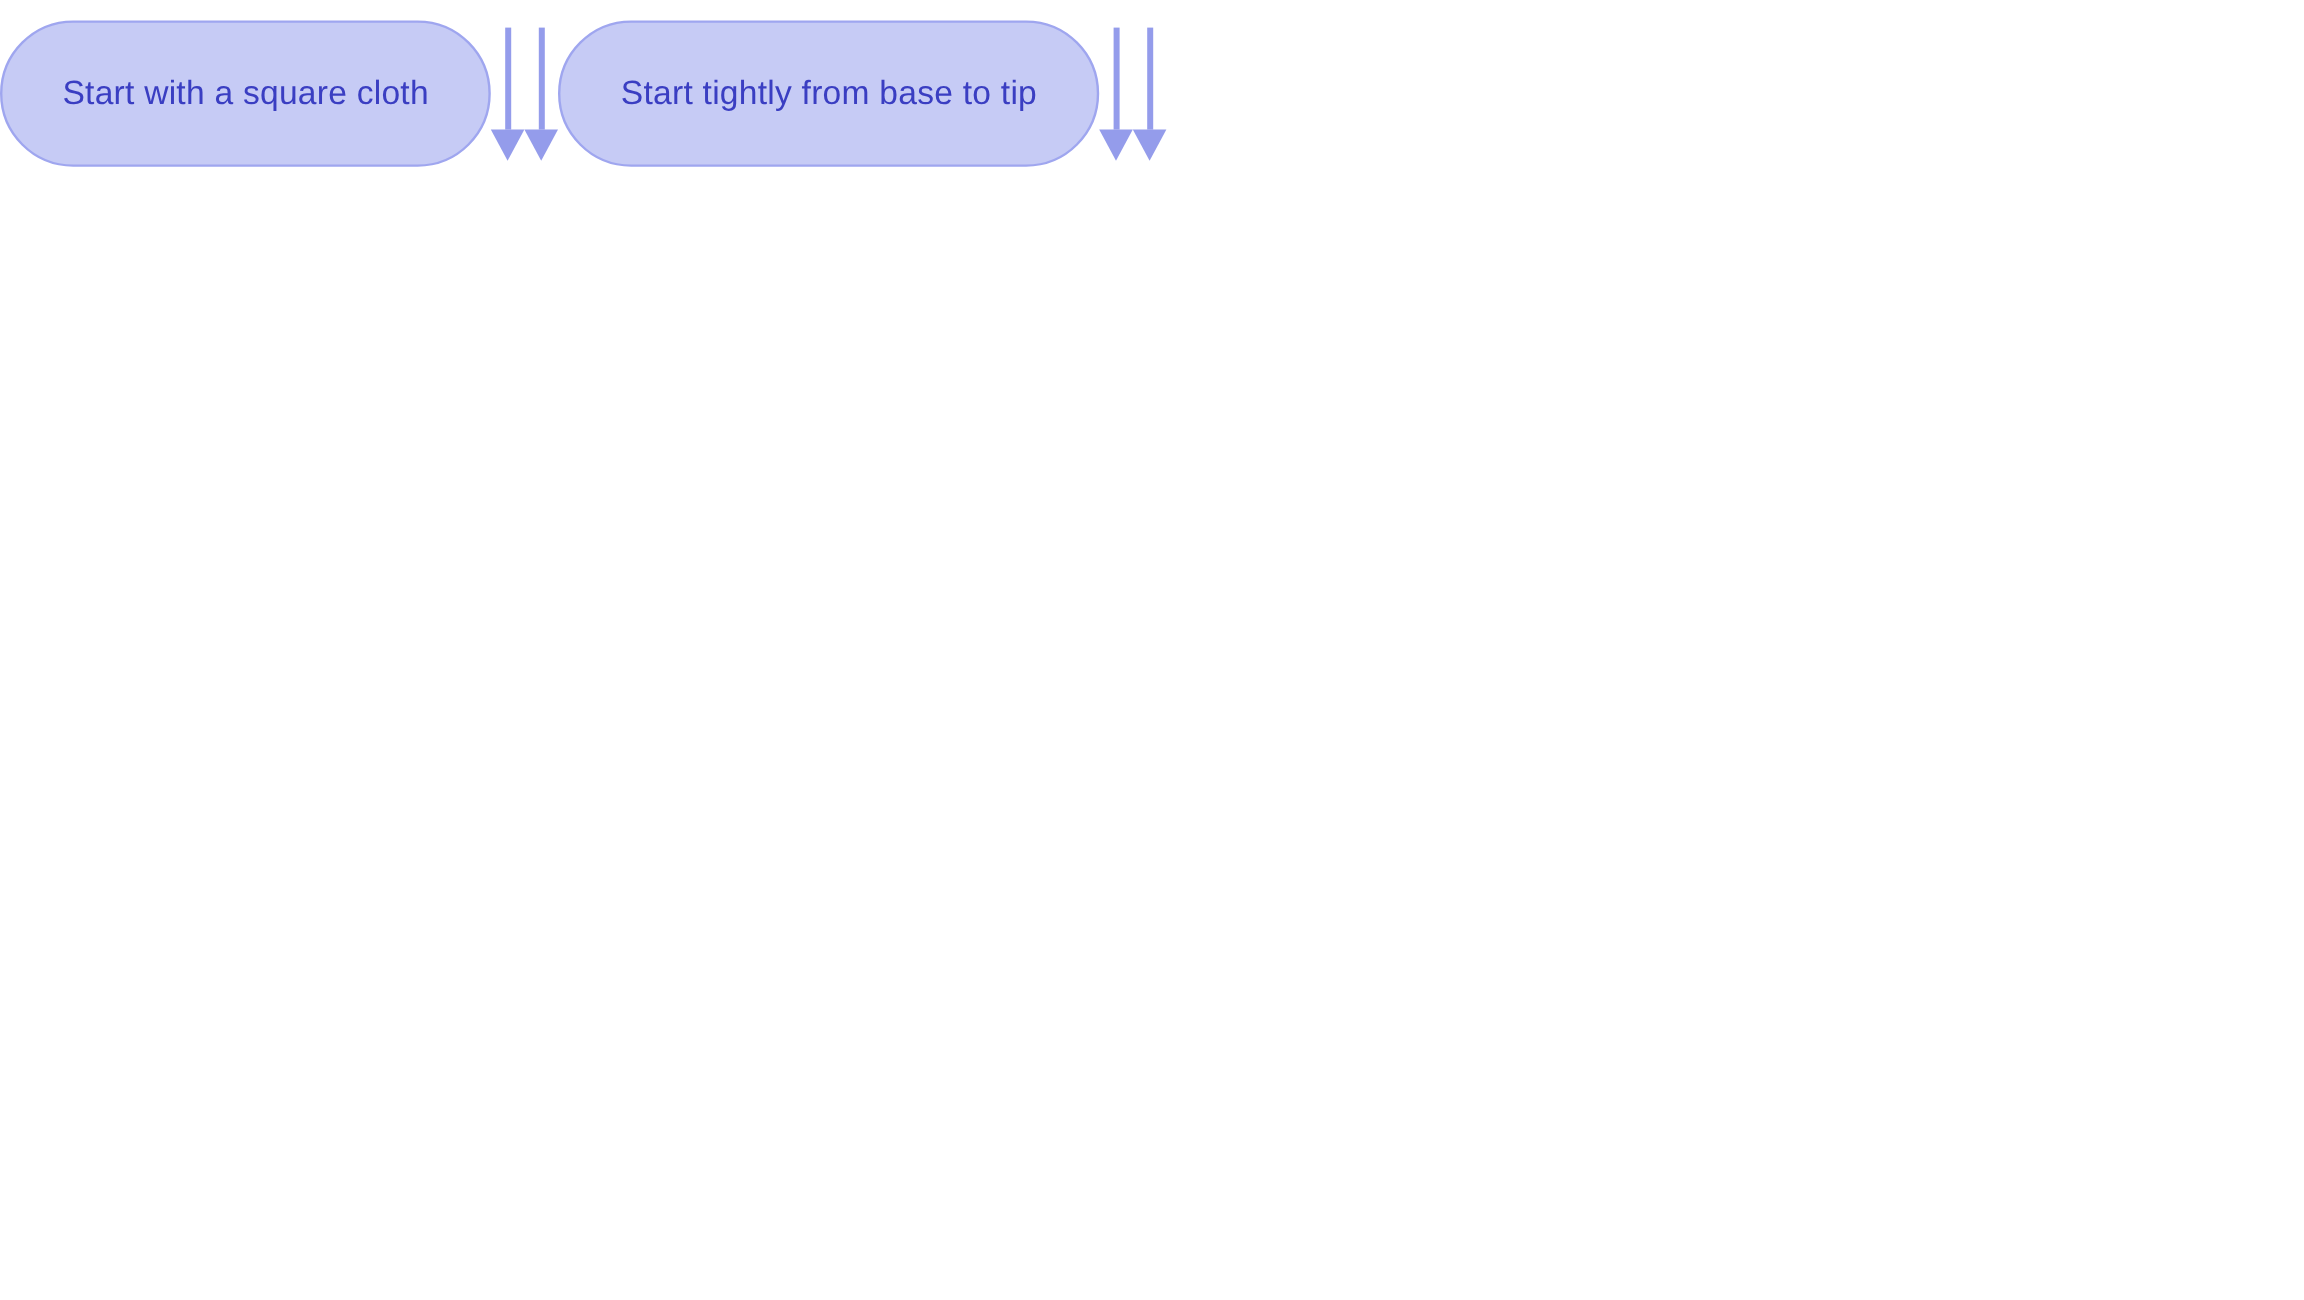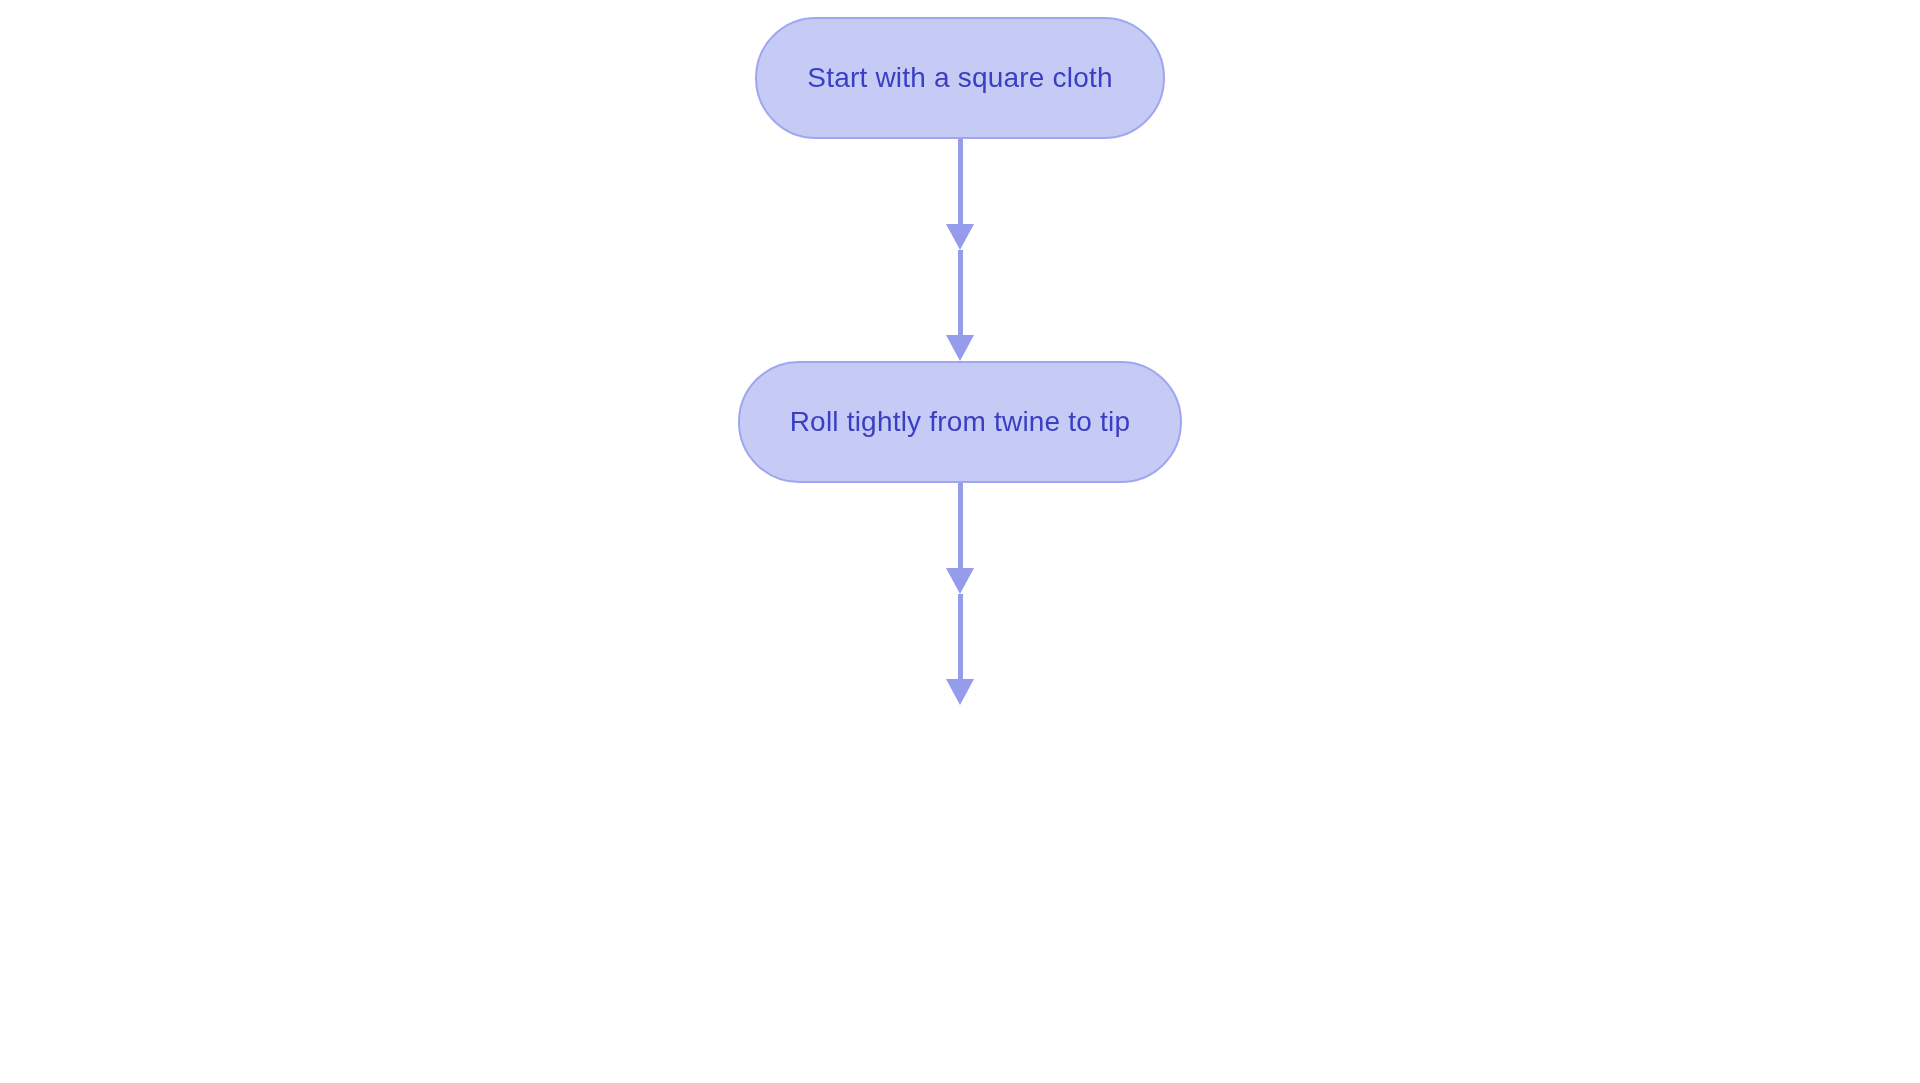--- a/index.html
+++ b/index.html
@@ -14,21 +14,21 @@
     height: 1083px;
     background: #ffffff;
     overflow: hidden;
   }
   .flow {
     position: absolute;
     left: 0;
     top: 17px;
     width: 100%;
     display: flex;
-    flex-direction: column;
+    flex-direction: row;
     align-items: center;
   }
   .node {
     box-sizing: border-box;
     height: 122px;
     padding: 0 50px;
     border-radius: 61px;
     background: #c6cbf5;
     border: 2px solid #9fa6ef;
     color: #3a3ec2;
@@ -73,21 +73,21 @@
       <div class="head"></div>
     </div>
 
 
     <div class="connector">
       <div class="shaft"></div>
       <div class="head"></div>
     </div>
 
     <div class="node">
-      <span>Roll tightly from twine to tip</span>
+      <span>Start tightly from base to tip</span>
     </div>
 
     <div class="connector">
       <div class="shaft"></div>
       <div class="head"></div>
     </div>
 
 
     <div class="connector">
       <div class="shaft"></div>

